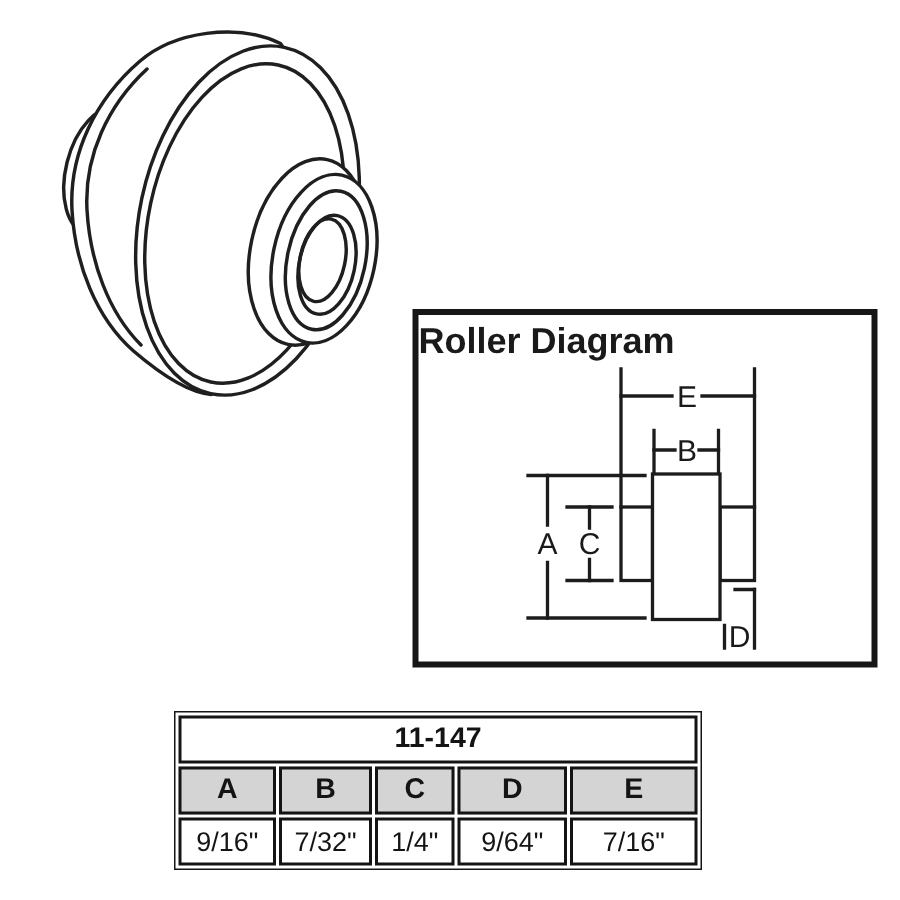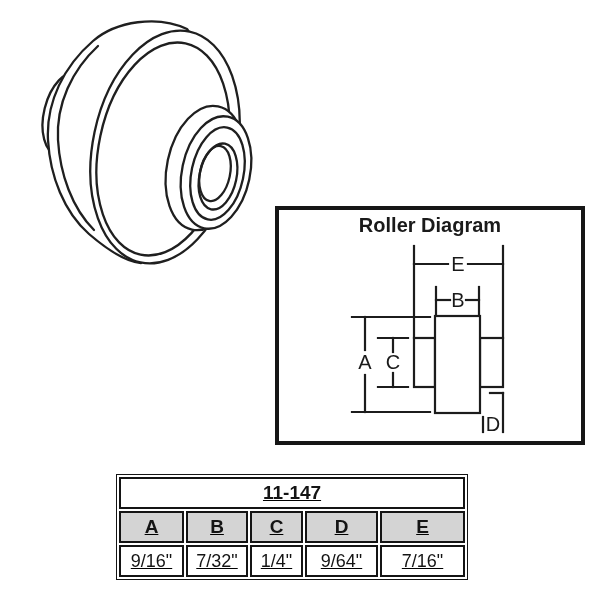--- a/index.html
+++ b/index.html
@@ -6,31 +6,31 @@
   body{
     width:600px;height:600px;position:relative;background:#ffffff;
     font-family:"Liberation Sans",sans-serif;overflow:hidden;
   }
   .illustration-svg{position:absolute;left:0;top:0;}
   .diagram-box{
     position:absolute;left:275px;top:206px;width:302px;height:231px;
     border:4px solid #161616;background:#ffffff;
   }
   .diagram-title{
-    position:absolute;top:4px;left:0;width:100%;text-align:center;
-    font-size:20px;font-weight:700;color:#1a1a1a;letter-spacing:0px;
+    position:absolute;top:4px;left:0;width:100%;
+    font-size:24px;font-weight:700;color:#1a1a1a;letter-spacing:0px;
   }
   .schematic-svg{position:absolute;left:0;top:0;}
   .dim-label{
     font-family:"Liberation Sans",sans-serif;font-size:20px;fill:#1a1a1a;
   }
   table.spec-table{
     position:absolute;left:116px;top:474px;width:352px;
     border-collapse:separate;border-spacing:2px;
-    border:1px solid #141414;background:#ffffff;table-layout:fixed;text-decoration:underline;
+    border:1px solid #141414;background:#ffffff;table-layout:fixed;
   }
   table.spec-table td{
     border:2px solid #141414;text-align:center;vertical-align:middle;
     height:28px;padding:0;color:#141414;overflow:hidden;
   }
   tr.row-part td{font-size:19px;font-weight:700;background:#ffffff;}
   tr.row-headers td{font-size:19px;font-weight:700;background:#d4d4d4;}
   tr.row-values td{font-size:18px;font-weight:400;background:#ffffff;}
 </style>
 </head>

